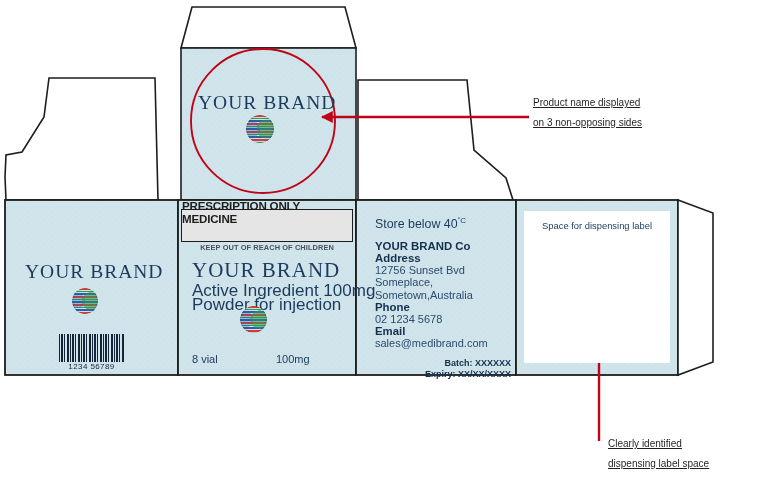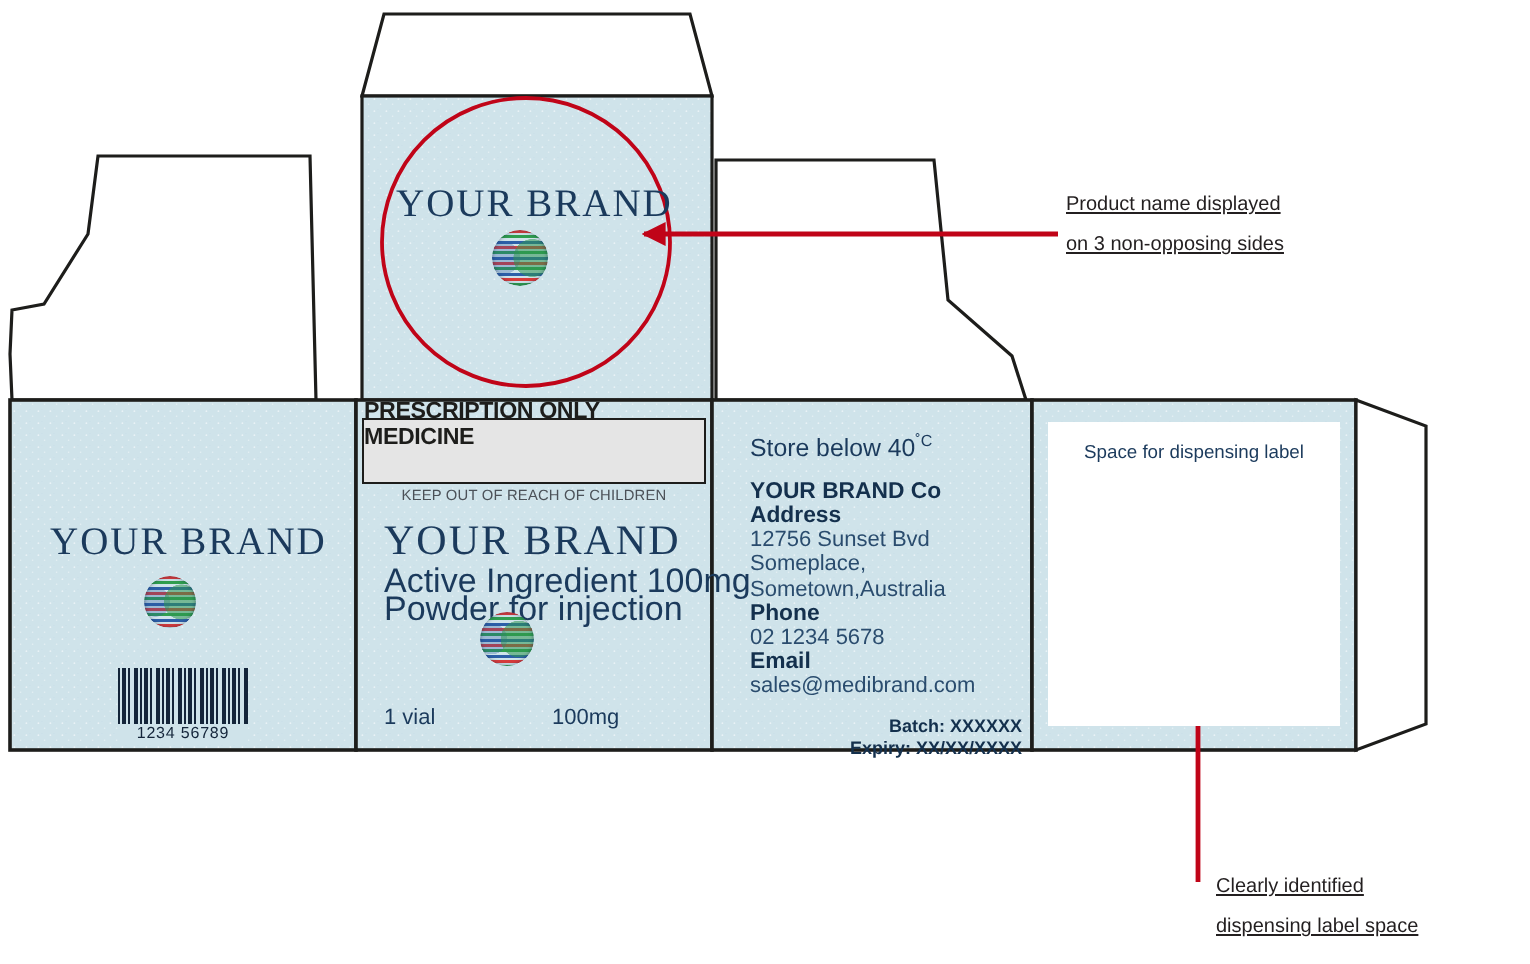--- a/index.html
+++ b/index.html
@@ -59,21 +59,21 @@
   #front-globe{left:240px;top:306px;width:27px;height:27px;}
 
   
   #rx-box{
     position:absolute;left:181px;top:209px;width:172px;height:33px;
     background:#e5e5e5;border:1.4px solid #1d1d1b;
     box-sizing:border-box;
     display:flex;flex-direction:column;align-items:center;justify-content:center;
   }
   #rx-line1{font-size:11.6px;font-weight:bold;letter-spacing:-0.2px;color:#1d1d1b;}
-  #rx-line2{font-size:7.4px;font-weight:normal;letter-spacing:0.1px;color:#4b5158;margin-top:18px;}
+  #rx-line2{font-size:7.4px;font-weight:bold;letter-spacing:0.1px;color:#4b5158;margin-top:18px;}
 
   
   #front-ing{left:192px;top:284px;font-size:17px;color:#1b3a5c;line-height:14px;white-space:pre-line;}
   #front-vial{left:192px;top:353px;font-size:11px;color:#1b3a5c;}
   #front-mg{left:276px;top:353px;font-size:11px;color:#1b3a5c;}
 
   
   #barcode{position:absolute;left:59px;top:334px;width:65px;height:30px;
     background:repeating-linear-gradient(to right,
       #14253a 0 1px, #cfe3ea 1px 2px, #14253a 2px 4px, #cfe3ea 4px 5px,
@@ -154,21 +154,21 @@
   <div id="barcode-num">1234 56789</div>
 
   <div id="rx-box">
     <div id="rx-line1">PRESCRIPTION ONLY MEDICINE</div>
     <div id="rx-line2">KEEP OUT OF REACH OF CHILDREN</div>
   </div>
   <div class="lbl brand-serif" id="front-brand">YOUR BRAND</div>
   <div class="lbl" id="front-ing">Active Ingredient 100mg
 Powder for injection</div>
   <div class="globe" id="front-globe"></div>
-  <div class="lbl" id="front-vial">1 vial</div>
+  <div class="lbl" id="front-vial">8 vial</div>
   <div class="lbl" id="front-mg">100mg</div>
 
   <div id="info">
     <div class="store"><span>Store below 40</span><span class="sup">˚C</span></div>
     <span class="b">YOUR BRAND Co</span>
     <span class="b">Address</span>
     <span class="t addr">12756 Sunset Bvd
 Someplace,
 Sometown,Australia</span>
     <span class="b">Phone</span>

